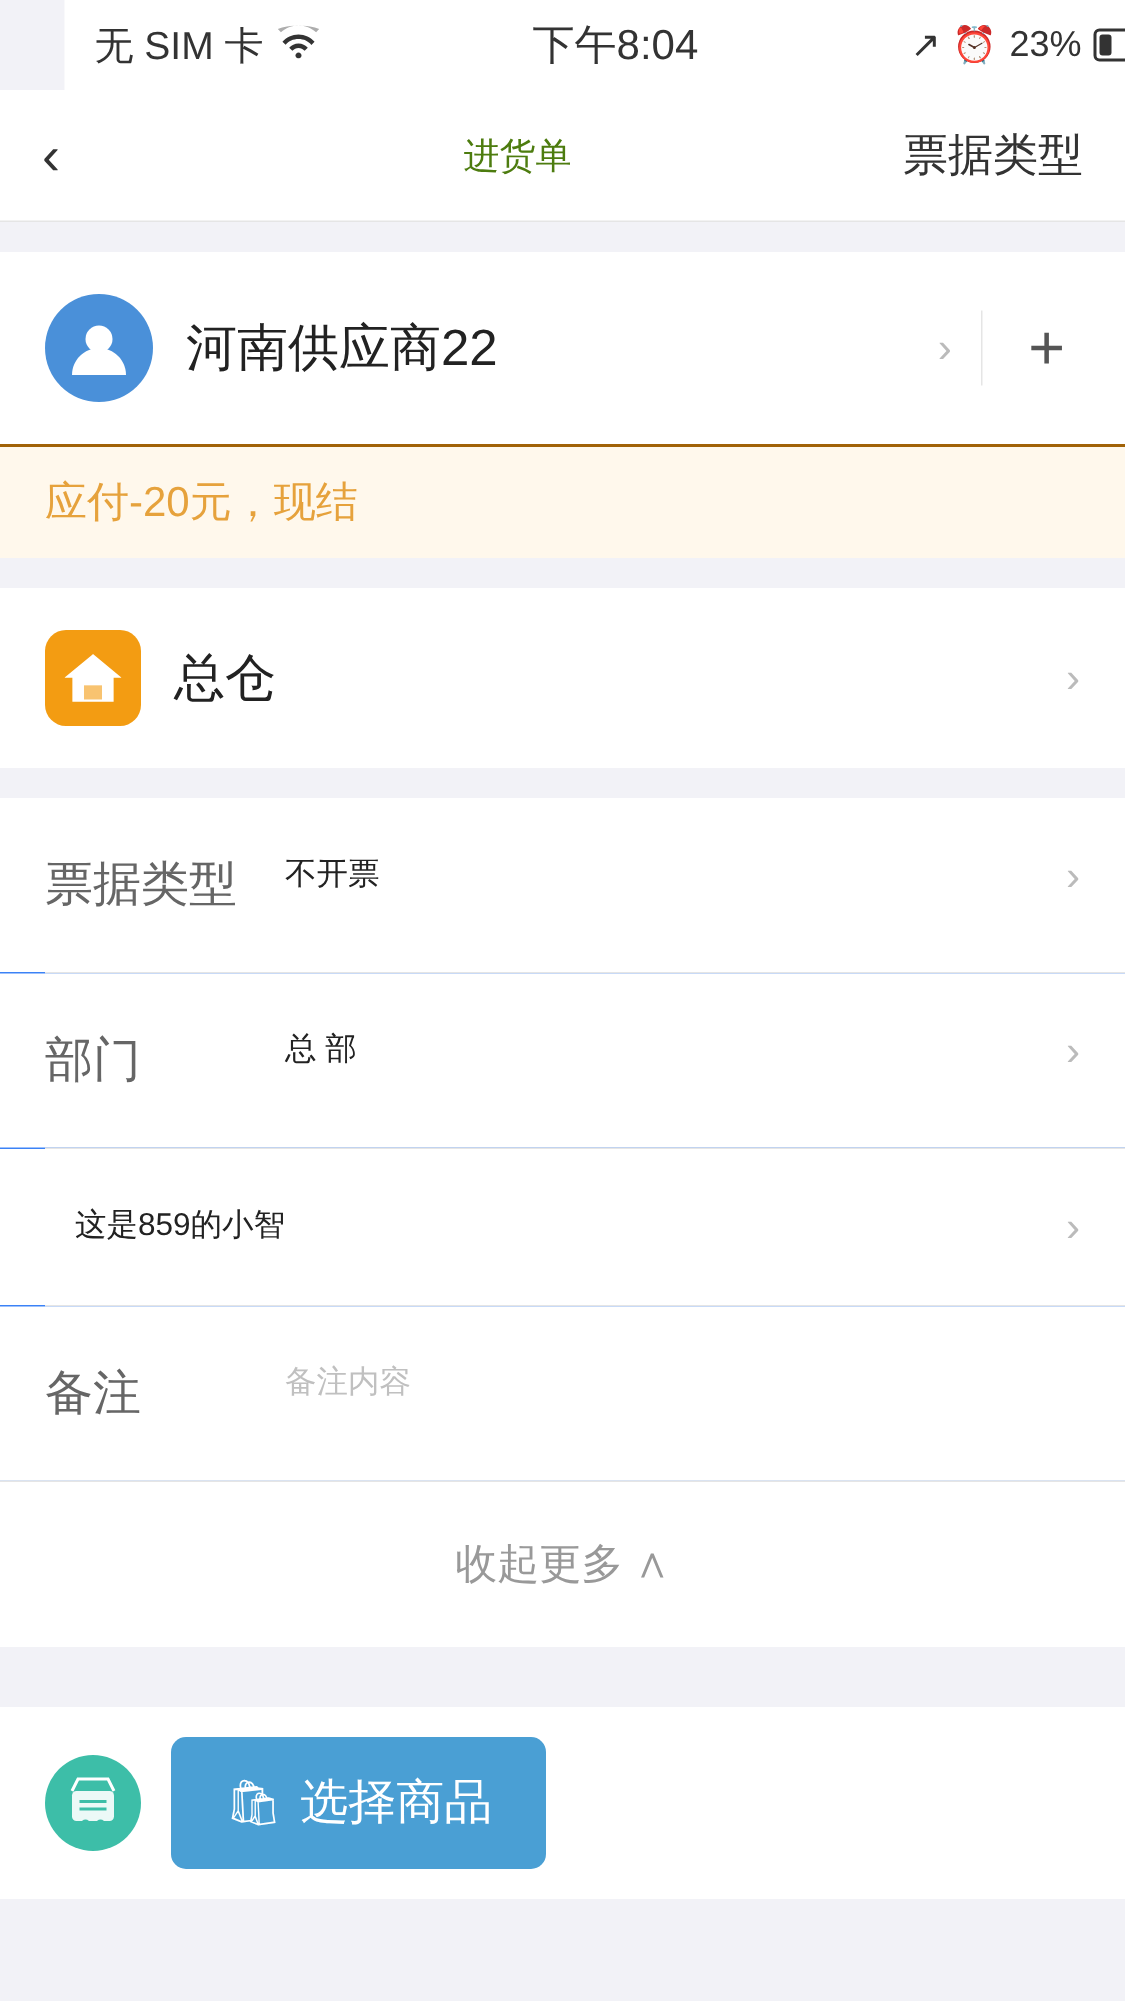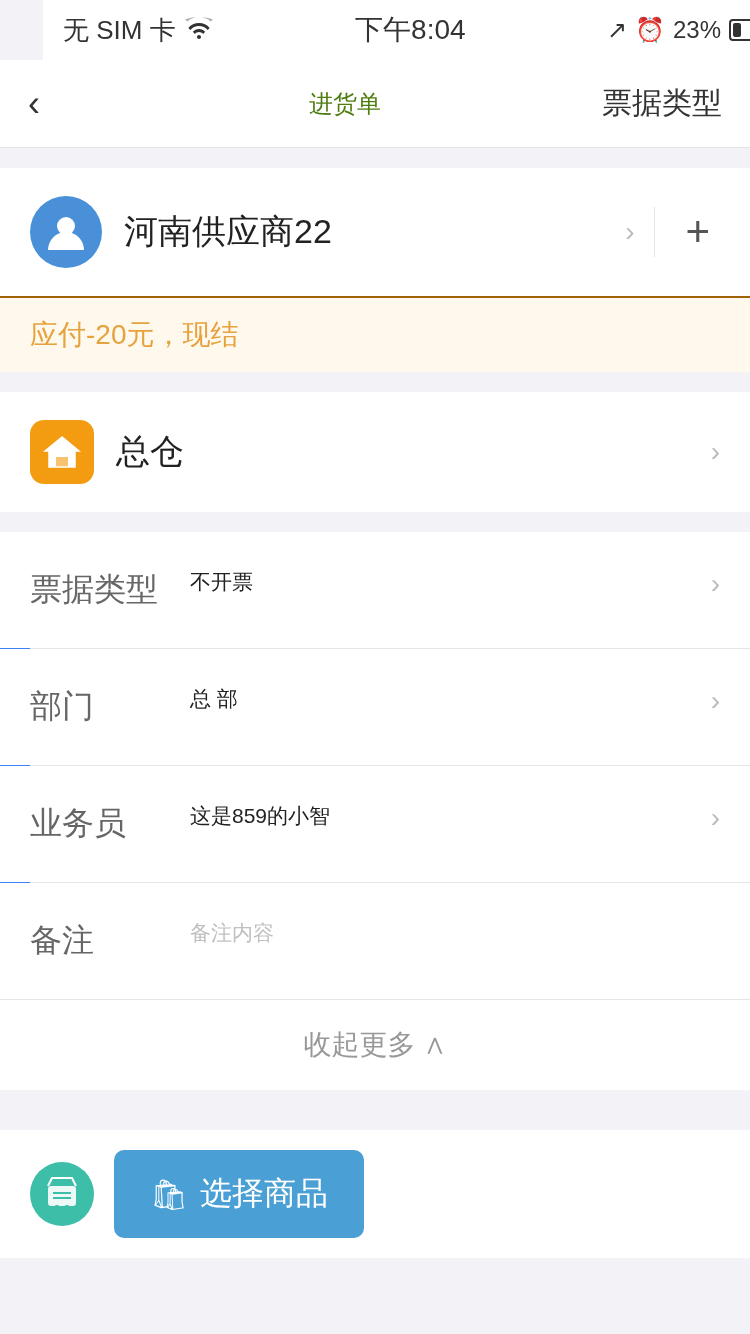--- a/index.html
+++ b/index.html
@@ -225,21 +225,21 @@
     .form-placeholder {
       color: #c0c0c0;
     }
 
     
     .collapse-row {
       background: #fff;
       display: flex;
       align-items: center;
       justify-content: center;
-      padding: 26px 0;
+      padding: 36px 0;
       border-top: 1px solid #e5e5e5;
     }
     .collapse-text {
       font-size: 28px;
       color: #999;
     }
 
     
     .bottom-bar {
       background: #fff;
@@ -379,21 +379,20 @@
 
     <div class="form-row">
       <span class="form-label">部门</span>
       <span class="form-value">总 部</span>
       <span class="chevron">›</span>
     </div>
 
     <div class="thin-divider"></div>
 
     <div class="form-row">
-      <span class="form-label">业务员</span>
       <span class="form-value">这是859的小智</span>
       <span class="chevron">›</span>
     </div>
 
     <div class="thin-divider"></div>
 
     <div class="form-row">
       <span class="form-label">备注</span>
       <span class="form-value form-placeholder">备注内容</span>
     </div>

